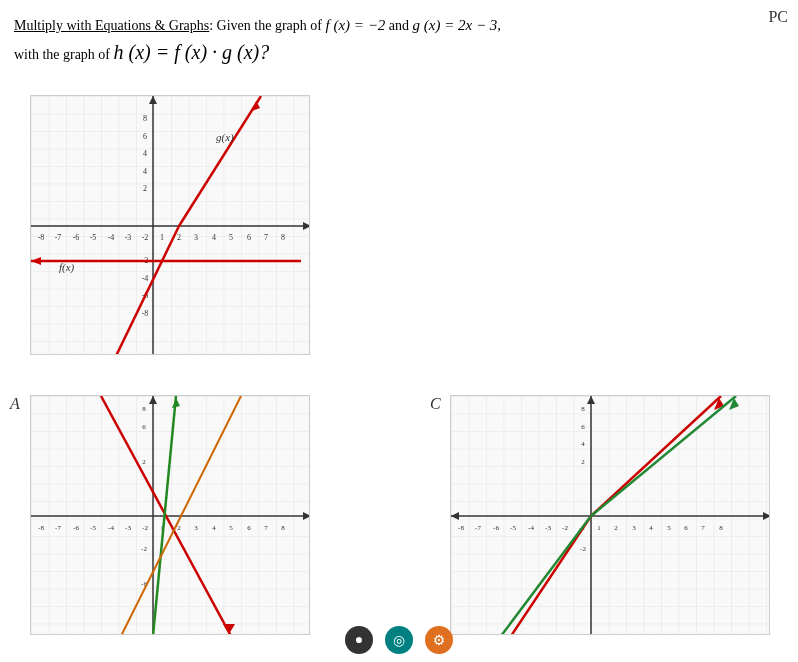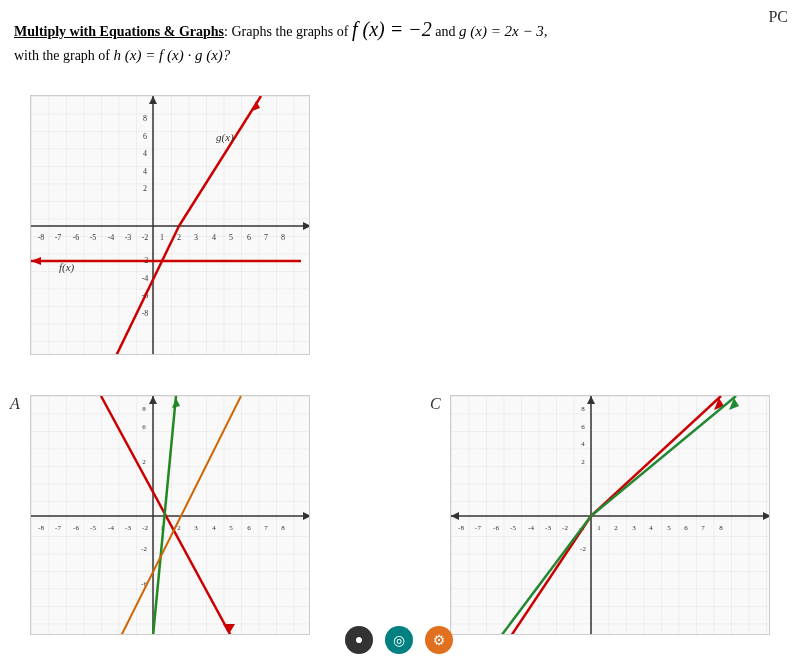--- a/index.html
+++ b/index.html
@@ -23,21 +23,21 @@
     .problem-text {
       position: absolute;
       top: 14px;
       left: 14px;
       right: 40px;
       font-size: 14px;
       line-height: 1.5;
     }
 
     .problem-text .underline-bold {
-      font-weight: bold;
+      font-weight: normal;
       text-decoration: underline;
     }
 
     
     .graph-container {
       position: absolute;
       border: 1px solid #ccc;
       background: #f9f9f9;
       overflow: hidden;
     }
@@ -114,27 +114,27 @@
     .icon-dark { background: #333; }
     .icon-teal { background: #008080; }
     .icon-orange { background: #e07020; }
   </style>
 </head>
 <body>
 
 <div class="page-label">PC</div>
 
 <div class="problem-text">
-  <span class="underline-bold">Multiply with Equations &amp; Graphs</span><span>: Graphs the graphs of</span>
-  <span style="font-style:italic; font-size:20px;"> <i>f</i> (<i>x</i>) = −2</span>
+  <span class="underline-bold">Multiply with Equations &amp; Graphs</span><span>: Given the graph of</span>
+  <span style="font-style:italic; font-size:15px;"> <i>f</i> (<i>x</i>) = −2</span>
   <span> and </span>
   <span style="font-style:italic; font-size:15px;"><i>g</i> (<i>x</i>) = 2<i>x</i> − 3,</span>
   <br>
   <span>with the graph of</span>
-  <span style="font-style:italic; font-size:15px;"> <i>h</i> (<i>x</i>) = <i>f</i> (<i>x</i>) · <i>g</i> (<i>x</i>)?</span>
+  <span style="font-style:italic; font-size:20px;"> <i>h</i> (<i>x</i>) = <i>f</i> (<i>x</i>) · <i>g</i> (<i>x</i>)?</span>
 </div>
 
 <div class="graph-container main-graph">
   <svg width="280" height="260">
 
     <defs>
       <pattern id="smallGrid" width="17.5" height="17.5" patternUnits="userSpaceOnUse">
         <path d="M 17.5 0 L 0 0 0 17.5" fill="none" stroke="#ccc" stroke-width="0.5"></path>
       </pattern>
     </defs>

